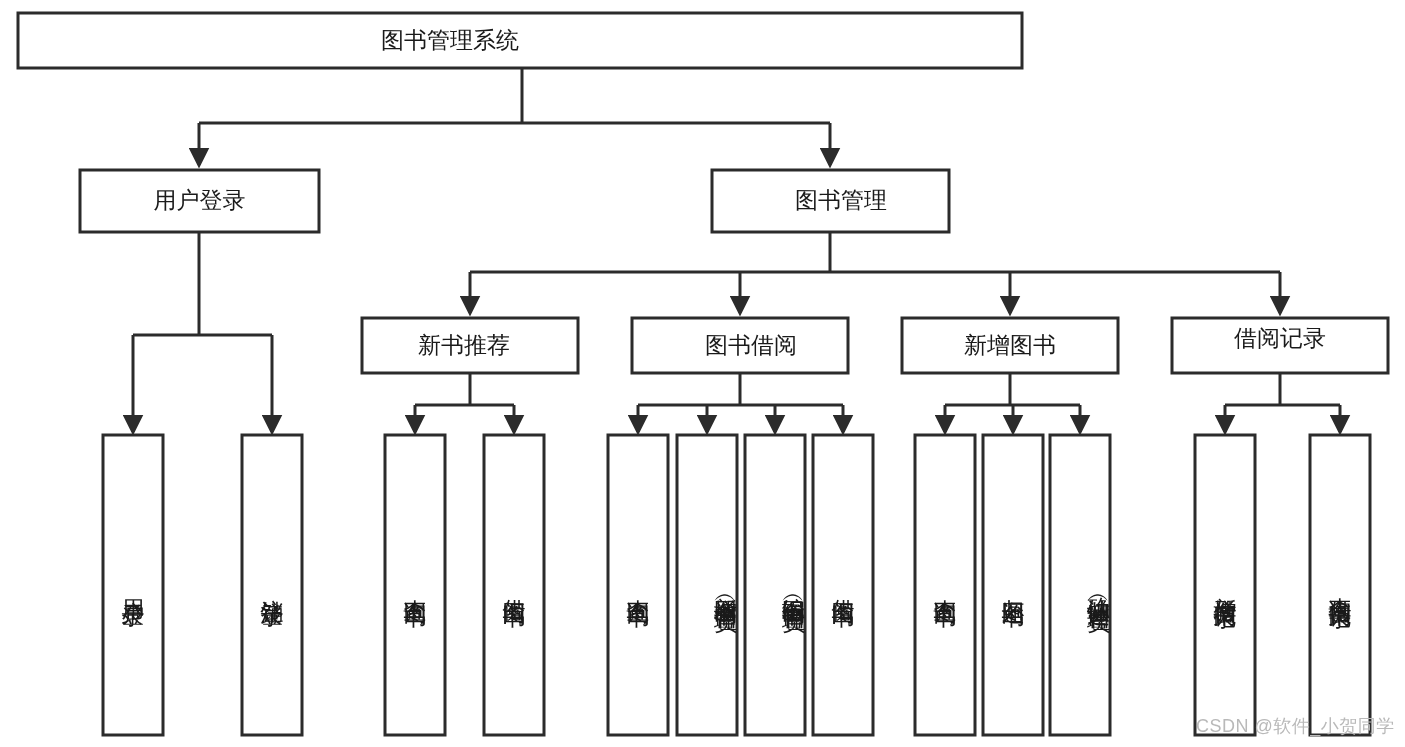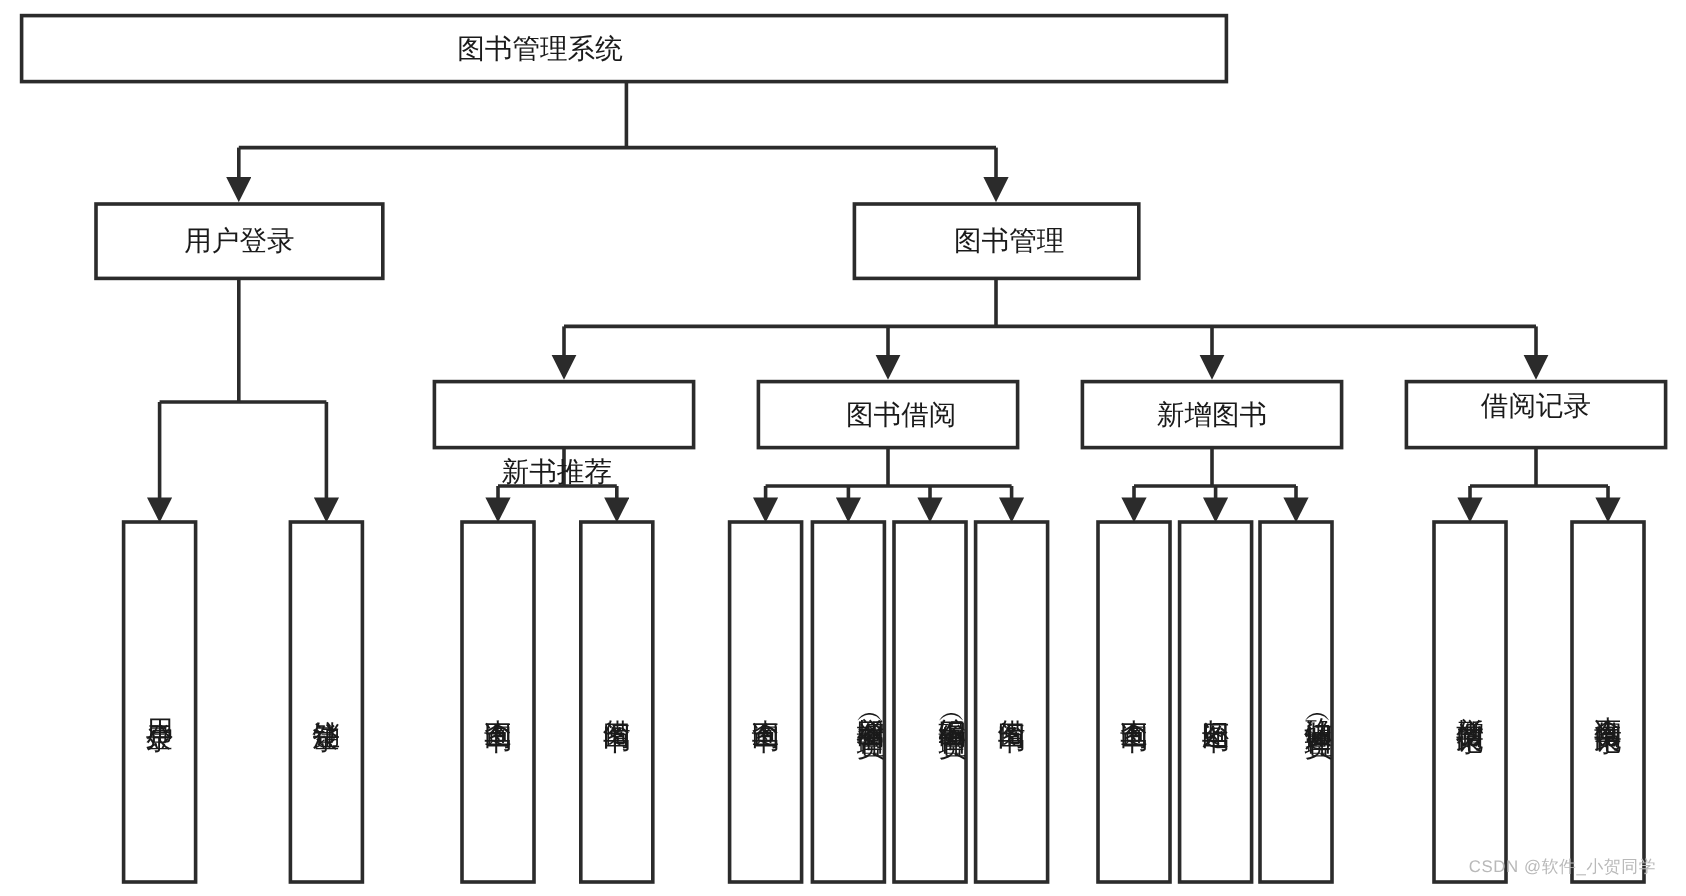--- a/index.html
+++ b/index.html
@@ -25,24 +25,23 @@
   .vert{
     writing-mode:vertical-rl;
     text-orientation:upright;
     font-size:23px;
     letter-spacing:2px;
     line-height:1.0;
   }
   .watermark{
     position:absolute;
     color:#b9b9b9;
-    font-size:14px;
+    font-size:18px;
     letter-spacing:.5px;
     white-space:nowrap;
-    padding-left:28px;
   }
 </style>
 </head>
 <body>
 
 <div id="canvas">
 
   <svg viewBox="0 0 1405 747">
     <defs>
       <marker id="arrow" viewBox="0 0 12 12" refX="10" refY="6" markerWidth="7" markerHeight="7" orient="auto-start-reverse">
@@ -117,21 +116,21 @@
 
     <rect class="node-rect" x="1195" y="435" width="60" height="300"></rect>
     <rect class="node-rect" x="1310" y="435" width="60" height="300"></rect>
   </svg>
 
   <div class="node-label horiz" style="left:18px;top:13px;width:864px;height:55px;border-radius:19px;">图书管理系统</div>
 
   <div class="node-label horiz" style="left:80px;top:170px;width:239px;height:62px;">用户登录</div>
   <div class="node-label horiz" style="left:712px;top:170px;width:258px;height:62px;">图书管理</div>
 
-  <div class="node-label horiz" style="left:362px;top:318px;width:204px;height:55px;margin-top:48px;">新书推荐</div>
+  <div class="node-label horiz" style="left:362px;top:318px;width:204px;height:55px;">新书推荐</div>
   <div class="node-label horiz" style="left:632px;top:318px;width:238px;height:55px;">图书借阅</div>
   <div class="node-label horiz" style="left:902px;top:318px;width:216px;height:55px;">新增图书</div>
   <div class="node-label horiz" style="left:1172px;top:318px;width:216px;height:41px;">借阅记录</div>
 
   <div class="node-label vert" style="left:103px;top:435px;width:60px;height:300px;">用户登录</div>
   <div class="node-label vert" style="left:242px;top:435px;width:60px;height:300px;">注销登录</div>
 
   <div class="node-label vert" style="left:385px;top:435px;width:60px;height:300px;">查询图书</div>
   <div class="node-label vert" style="left:484px;top:435px;width:60px;height:300px;">借阅图书</div>
 

